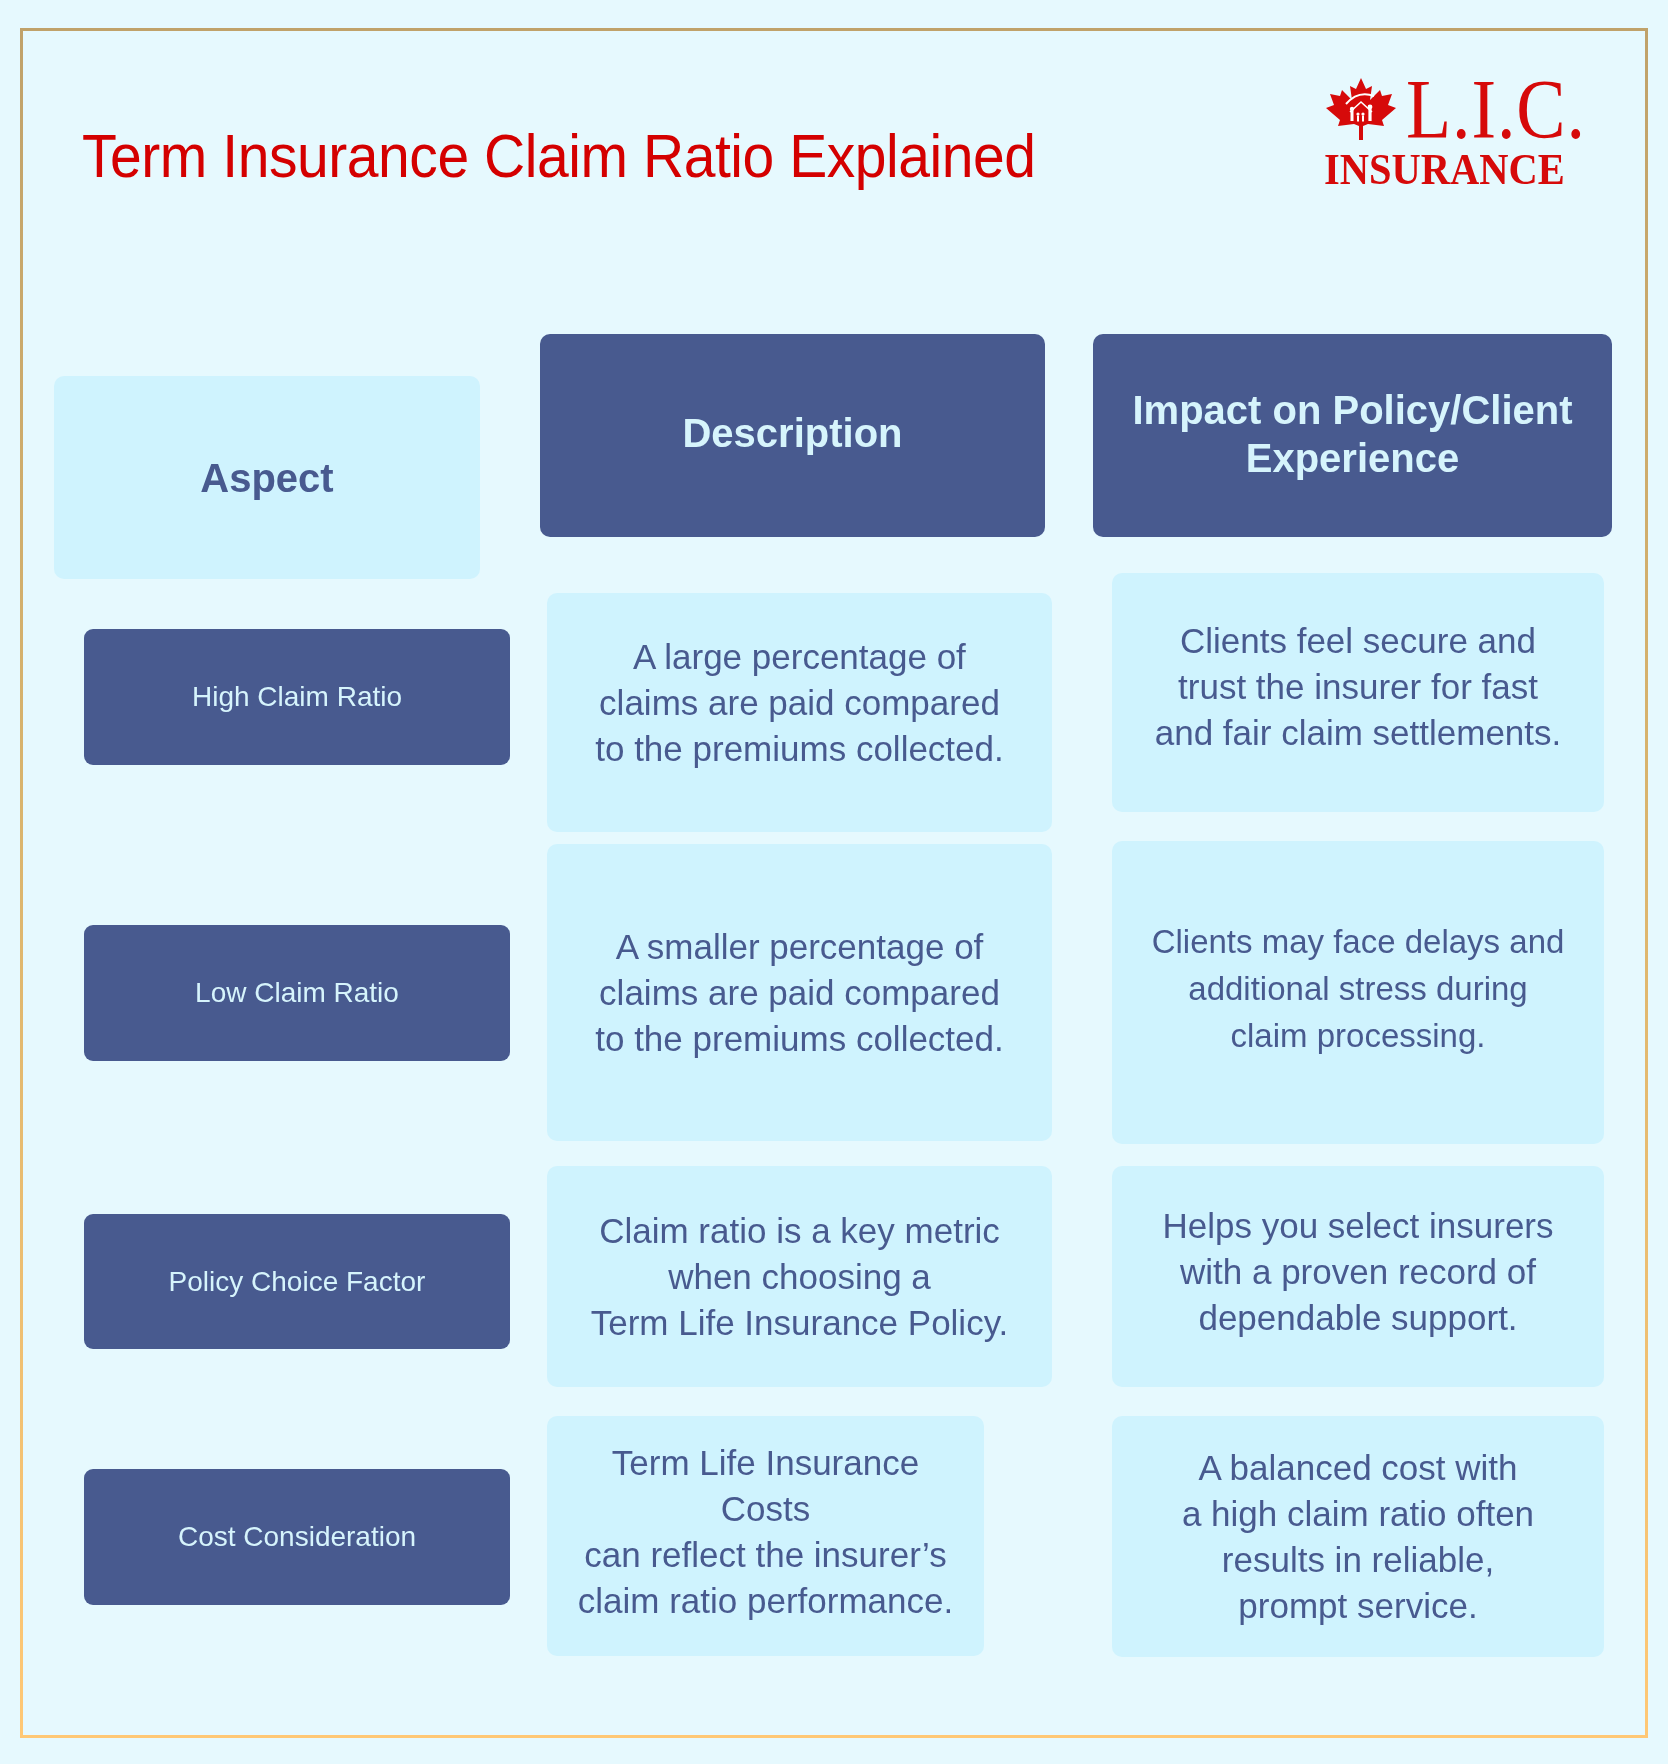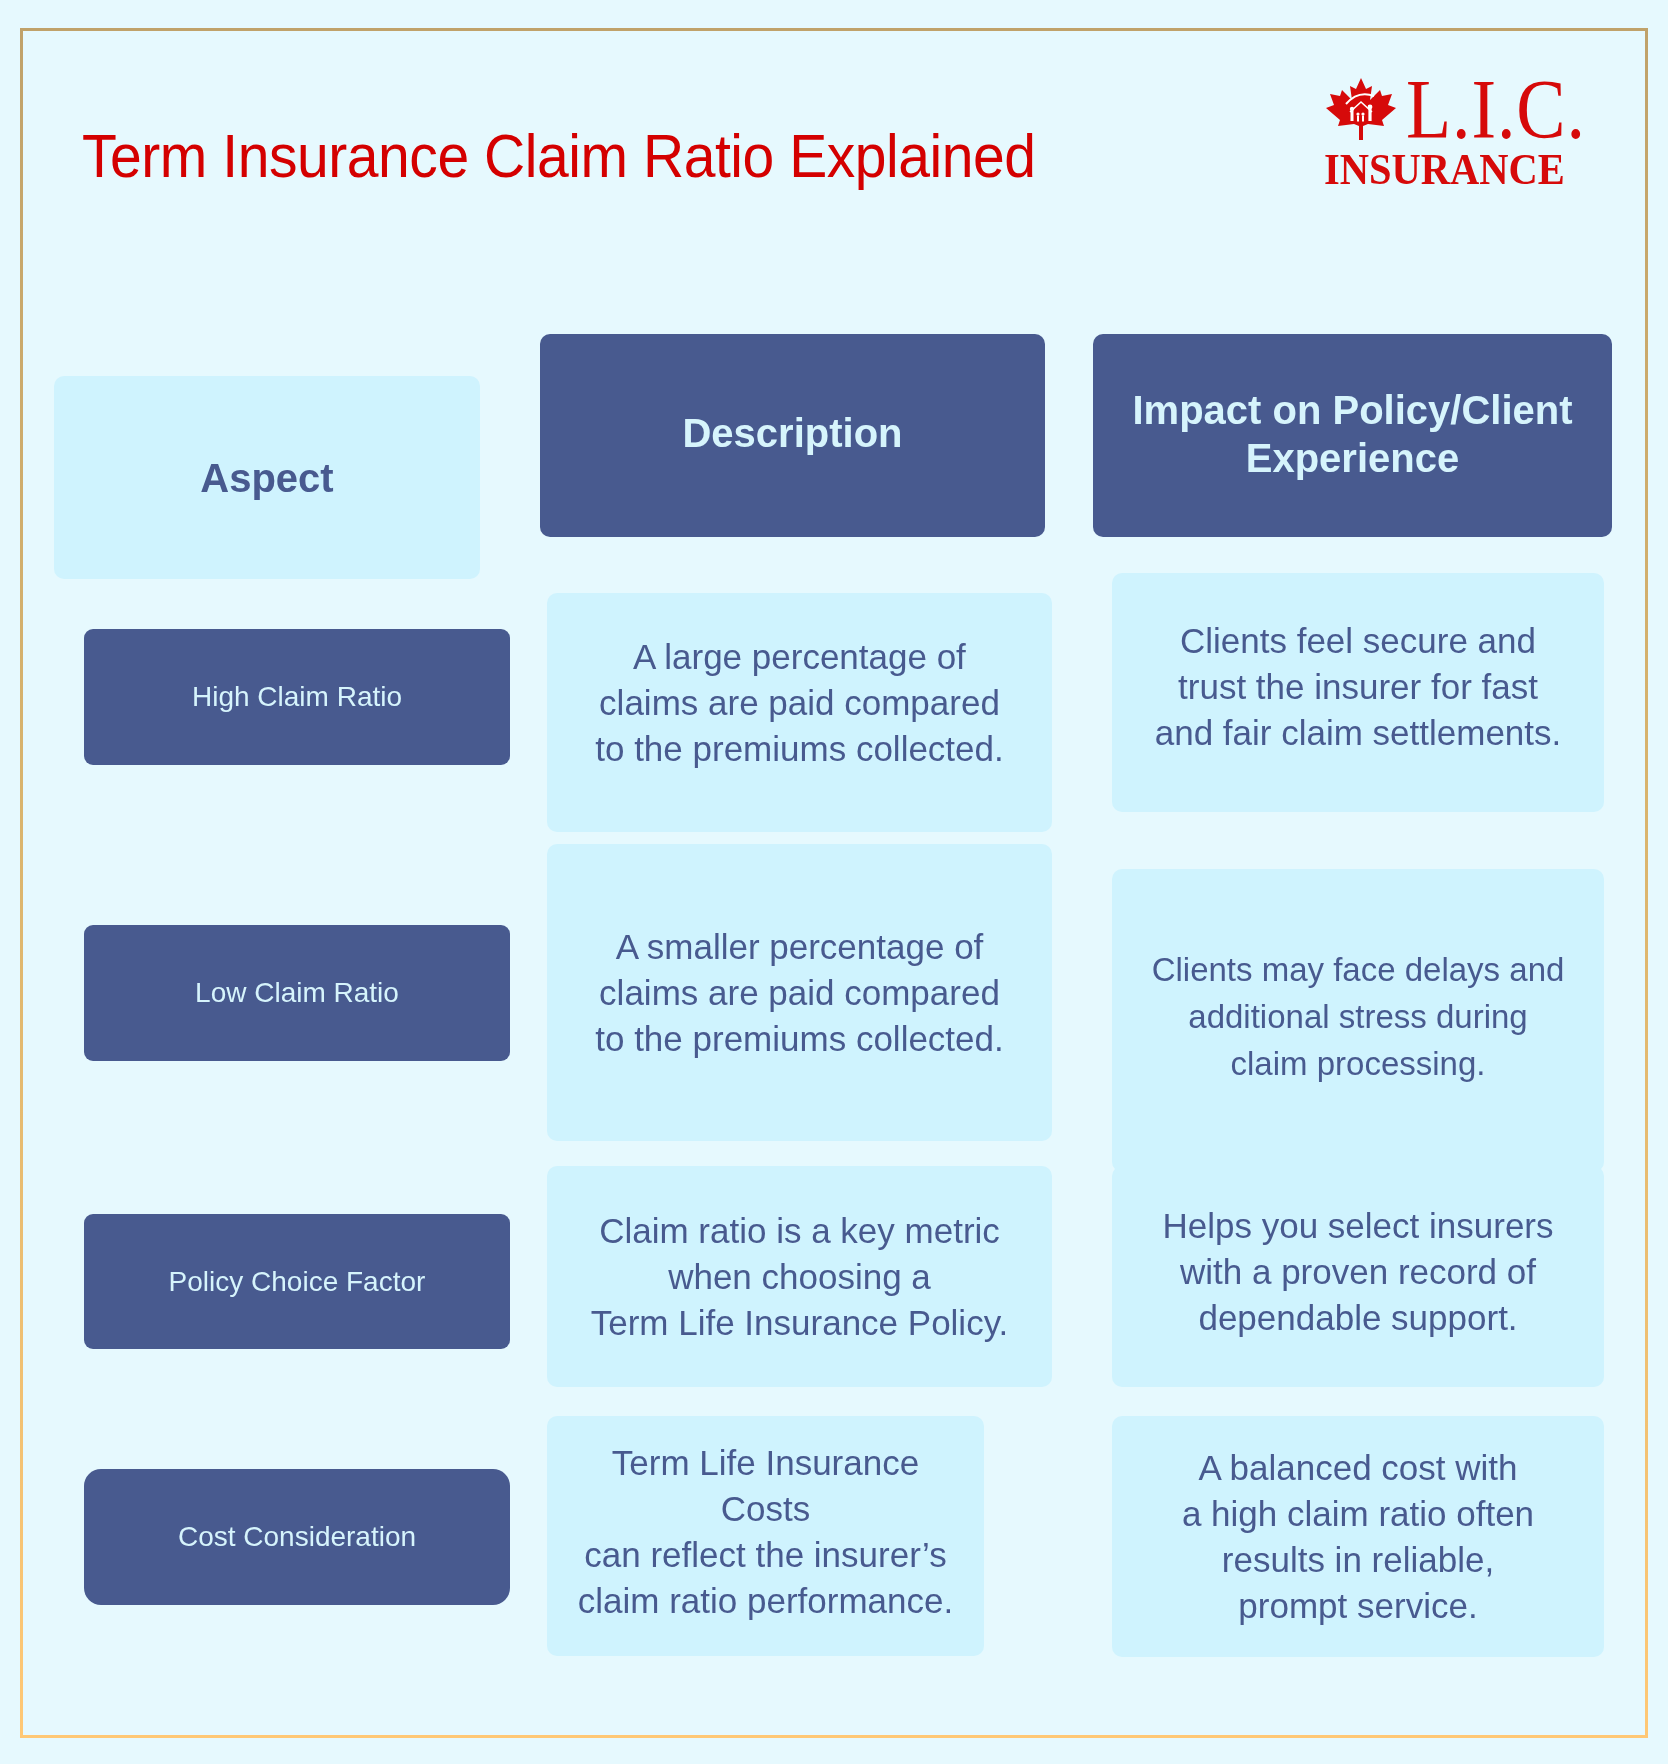--- a/index.html
+++ b/index.html
@@ -59,21 +59,21 @@
     box-sizing: border-box;
     border-radius: 10px;
     display: flex; align-items: center; justify-content: center;
     text-align: center;
   }
   .hdr-light { background: #cff3fe; color: #485a8f; }
   .hdr-dark { background: #485a8f; color: #d6f4fc; }
   .hdr { font-weight: bold; font-size: 40px; line-height: 48px; }
   .aspect { background: #485a8f; color: #d6f4fc; font-size: 28px; line-height: 46px; border-radius: 9px; }
   .cell { background: #cff3fe; color: #485a8f; font-size: 35px; line-height: 46px; padding: 0 18px; }
-  .cell.small { font-size: 33px; line-height: 47px; margin-top: 28px; }
+  .cell.small { font-size: 33px; line-height: 47px; }
   .cell span, .aspect span, .hdr span { white-space: pre-line; display: block; }
 </style>
 </head>
 <body>
 
 <div class="frame"></div>
 
 <h1 class="title">Term Insurance Claim Ratio Explained</h1>
 
 <div class="logo">
@@ -140,21 +140,21 @@
   <span>Claim ratio is a key metric
 when choosing a
 Term Life Insurance Policy.</span>
 </div>
 <div class="box cell" style="left:1112px;top:1166px;width:492px;height:221px;padding-bottom:10px;">
   <span>Helps you select insurers
 with a proven record of
 dependable support.</span>
 </div>
 
-<div class="box aspect" style="left:84px;top:1469px;width:426px;height:136px;border-radius:17px;">
+<div class="box aspect" style="left:84px;top:1469px;width:426px;height:136px;">
   <span>Cost Consideration</span>
 </div>
 <div class="box cell" style="left:547px;top:1416px;width:437px;height:240px;padding-bottom:8px;">
   <span>Term Life Insurance Costs
 can reflect the insurer’s
 claim ratio performance.</span>
 </div>
 <div class="box cell" style="left:1112px;top:1416px;width:492px;height:241px;">
   <span>A balanced cost with
 a high claim ratio often

